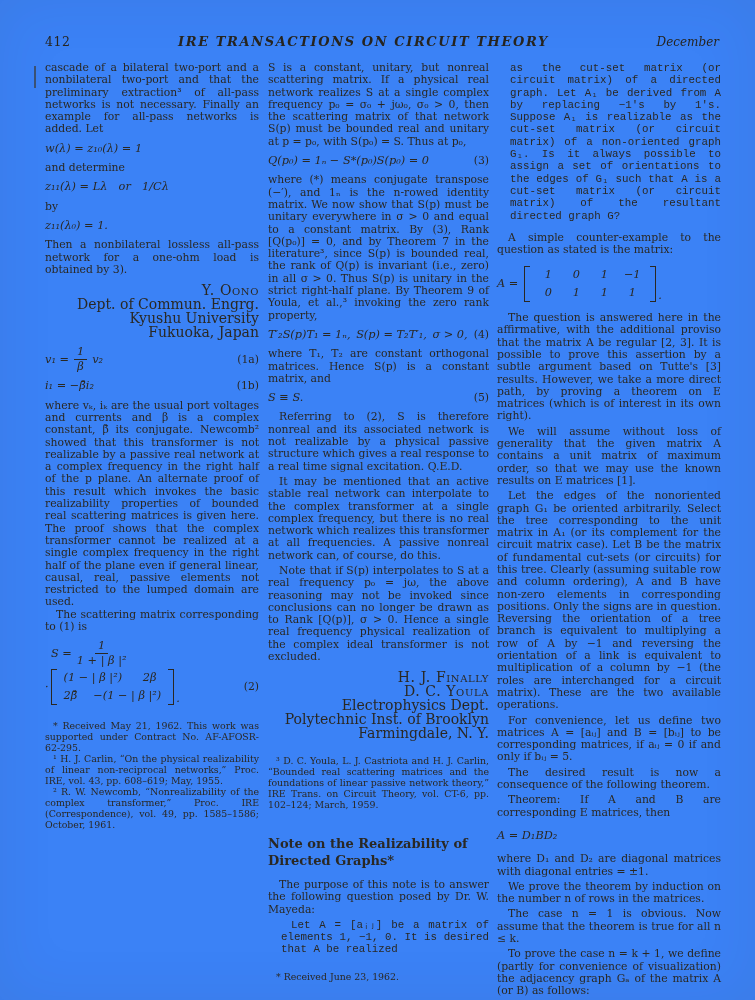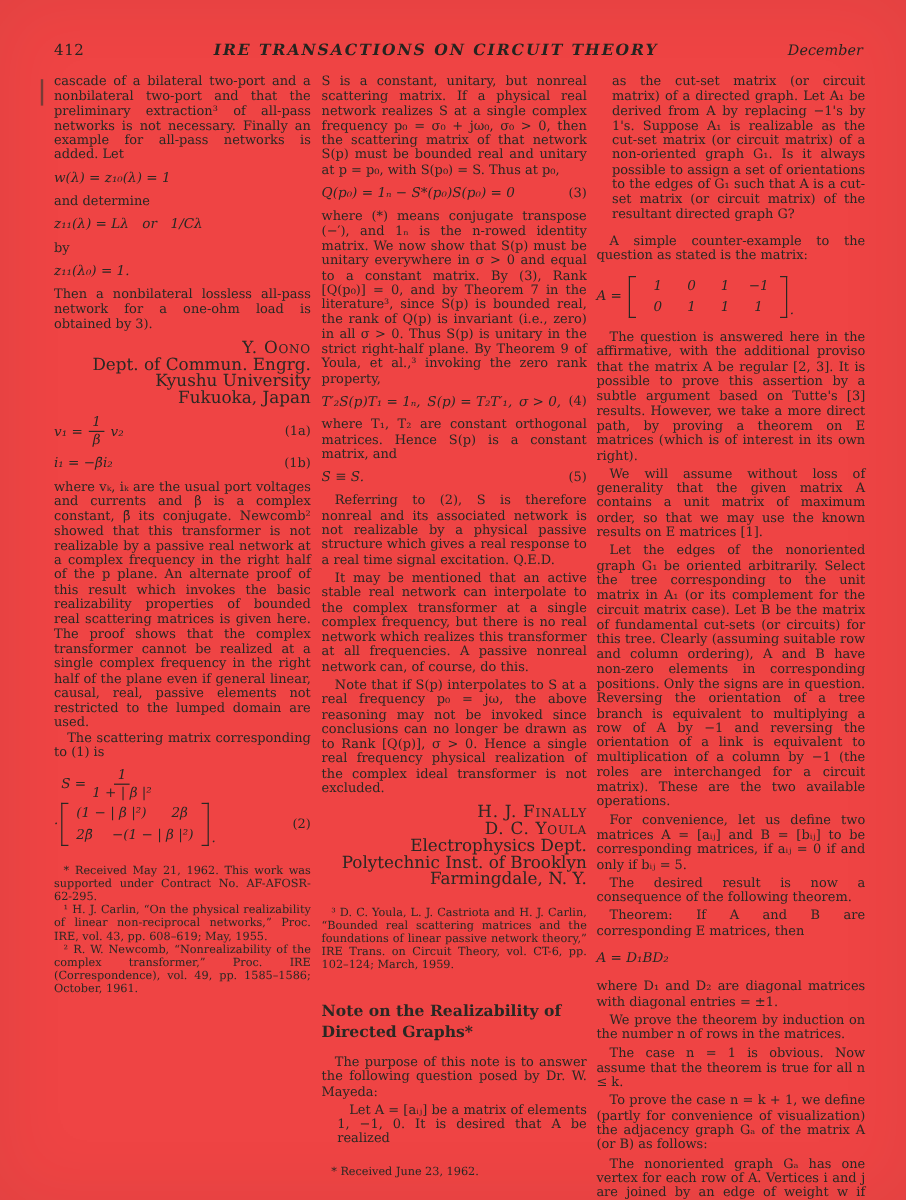--- a/index.html
+++ b/index.html
@@ -3,21 +3,21 @@
 <meta charset="utf-8">
 <style>
   html,body{margin:0;padding:0;}
   body{
     width:755px;height:1000px;overflow:hidden;
     background:#eceae4;
     font-family:"DejaVu Serif", serif;
   }
   .page{
     position:relative;width:755px;height:1000px;
-    background:#ef4444;
+    background:#3b82f6;
     box-shadow:inset 0 0 60px rgba(60,55,40,0.08);
     color:#26241f;
   }
   
   .page-header{
     position:absolute;top:34px;left:45px;right:36px;
     display:flex;align-items:baseline;
     font-size:13px;
   }
   .page-num{font-size:12.5px;letter-spacing:0.5px;}
@@ -70,21 +70,21 @@
   .signature{text-align:right;font-size:14px;line-height:13.8px;margin:8px 0 0;}
   .sig-name{font-variant:small-caps;letter-spacing:0.6px;}
   .article-title{
     font-size:13px;font-weight:700;line-height:16.8px;
     text-align:left;margin:0 0 9px;
   }
   .gap-lg{margin-top:40px;}
   .gap-md{margin-top:26px;}
   .footnotes{margin-top:15px;font-size:9.4px;line-height:11px;}
   .footnote{text-indent:8px;margin:0;}
-  .quote{margin-left:13px;}
+  .quote{margin-left:13px;font-family:Liberation Mono, monospace;}
   .quote-first{text-indent:10px;}
   .artifact{position:absolute;background:#3a372f;opacity:.65;}
 </style>
 </head>
 <body>
 
 <div class="page">
 
   <div class="artifact" style="left:34px;top:66px;width:2px;height:22px;"></div>
 

